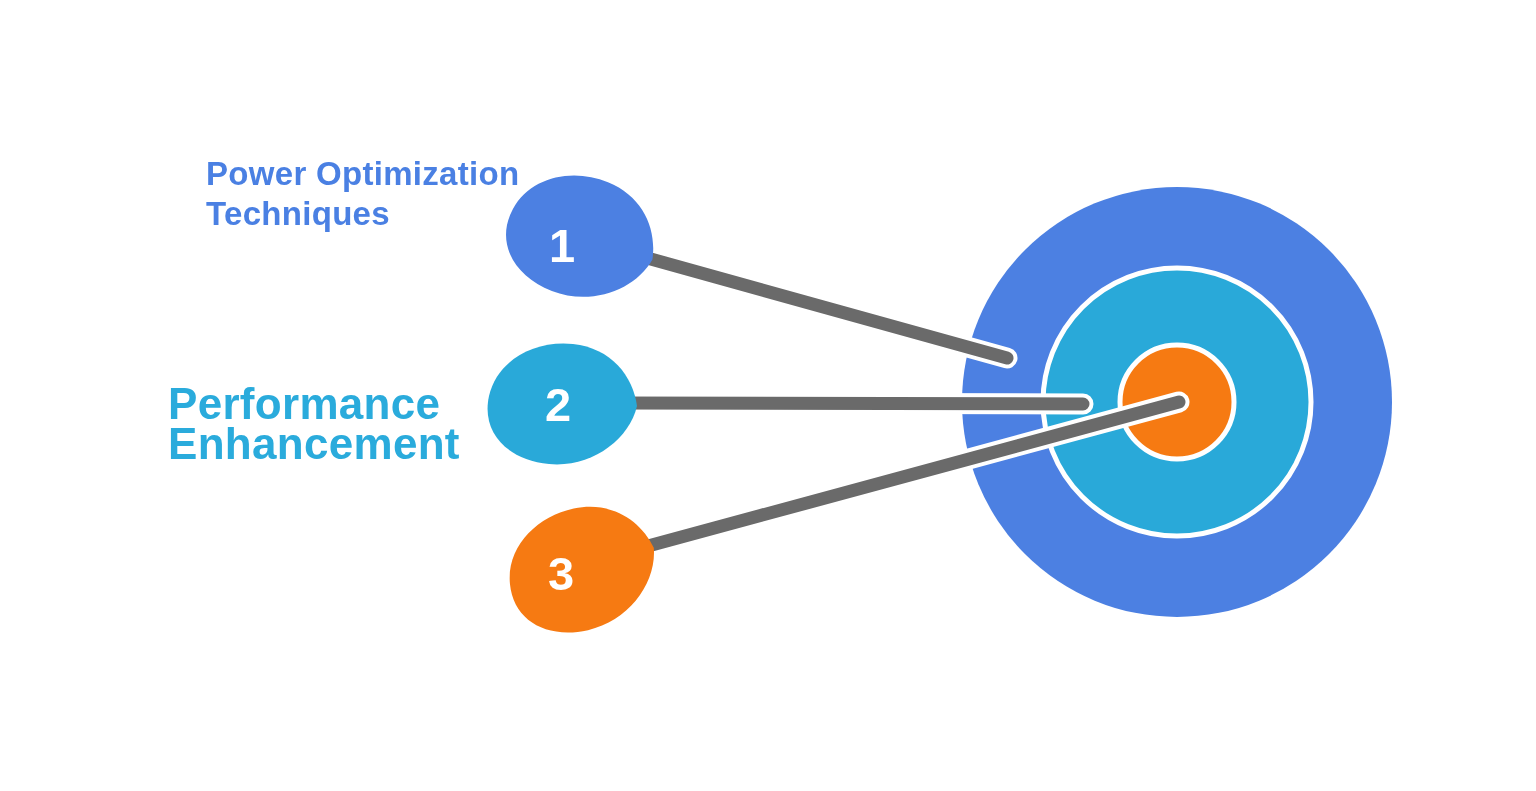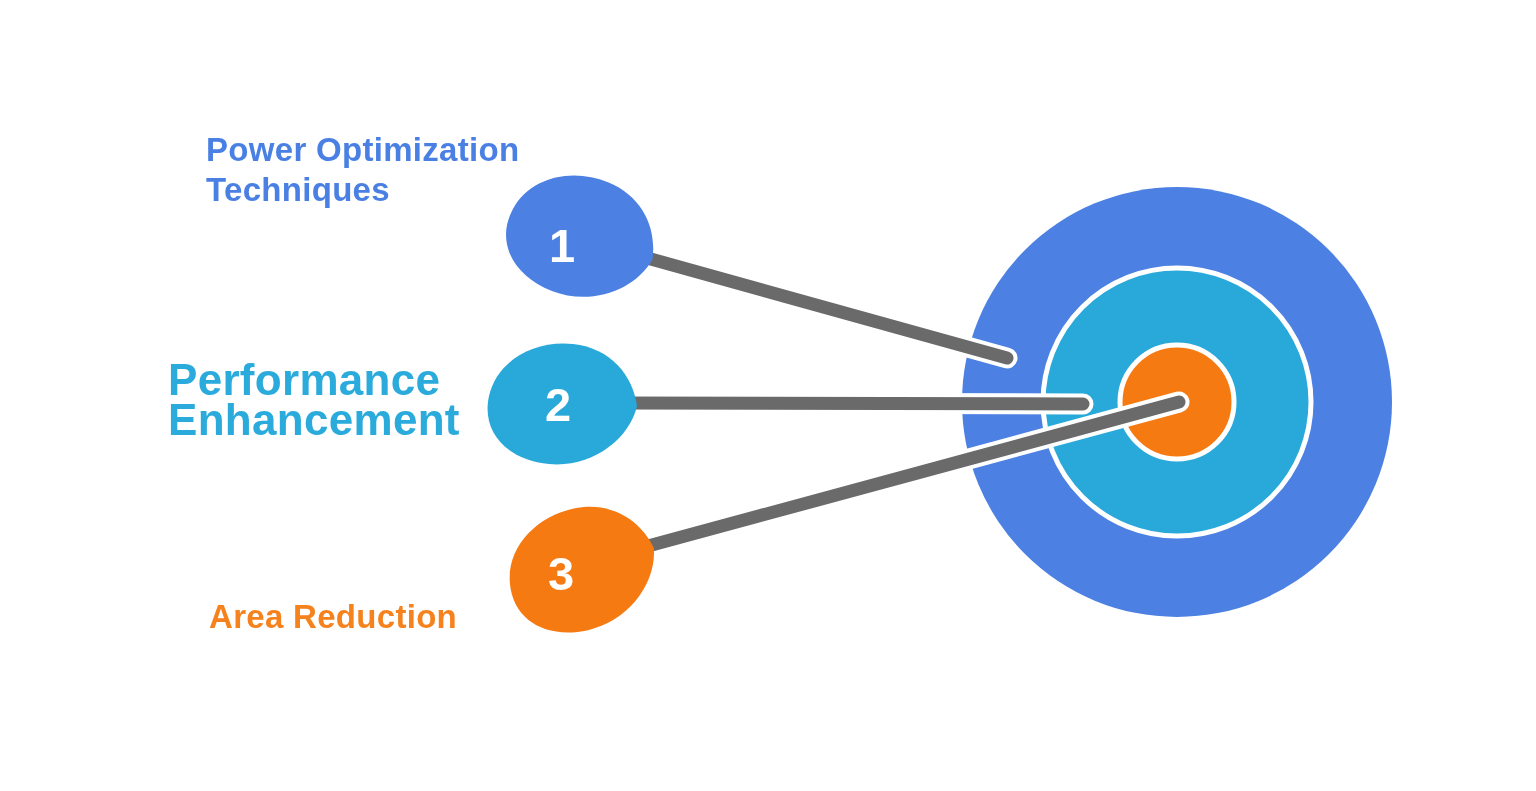--- a/index.html
+++ b/index.html
@@ -18,20 +18,21 @@
   .diagram-svg {
     position: absolute;
     left: 0;
     top: 0;
   }
   .label {
     position: absolute;
     font-weight: 700;
     white-space: pre-line;
     letter-spacing: 0.3px;
+    margin-top: 24px;
   }
   .label-1 {
     left: 206px;
     top: 130px;
     font-size: 33px;
     line-height: 40px;
     color: #4a80e3;
   }
   .label-2 {
     left: 168px;
@@ -110,15 +111,14 @@
 
     <text class="marker-number" x="562" y="262">1</text>
     <text class="marker-number" x="558" y="421">2</text>
     <text class="marker-number" x="561" y="590">3</text>
   </svg>
 
   <div class="label label-1">Power Optimization
 Techniques</div>
   <div class="label label-2">Performance
 Enhancement</div>
-  <div class="label label-3">Area Reduction</div>
 
 </div>
 
 </body></html>

